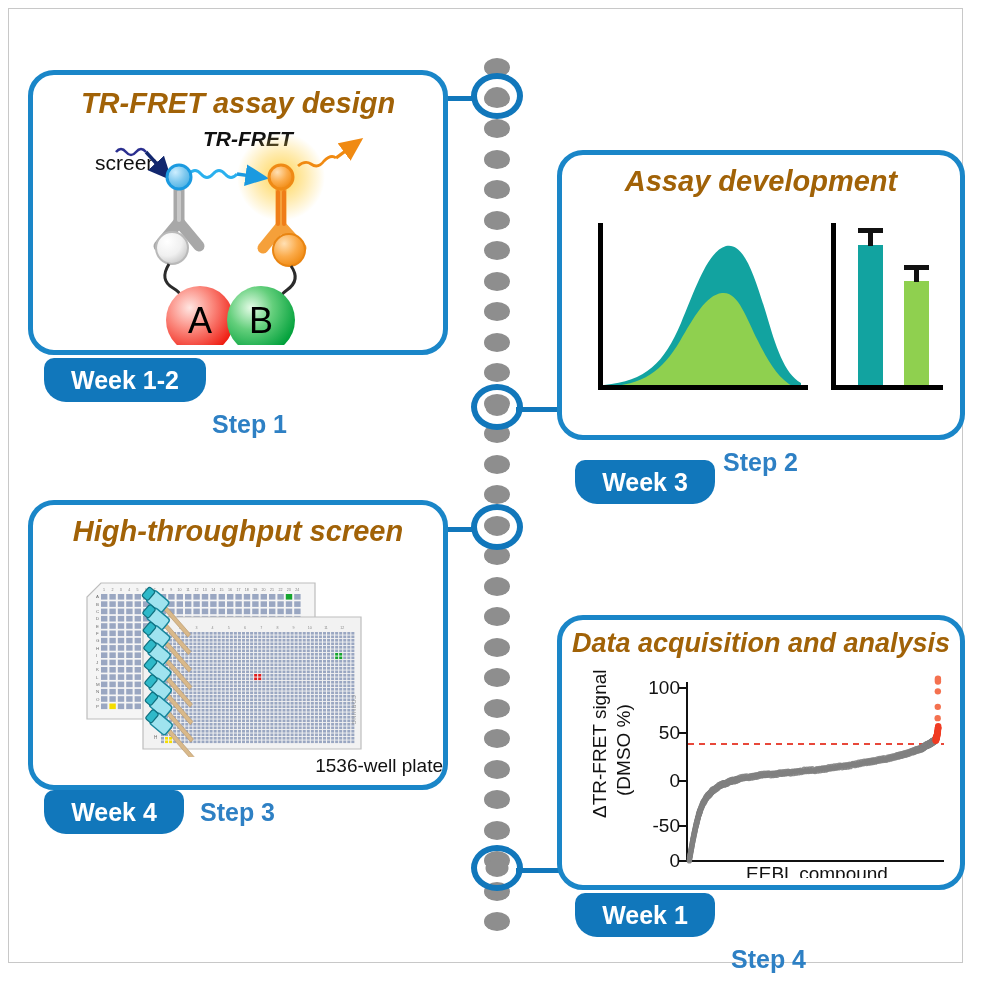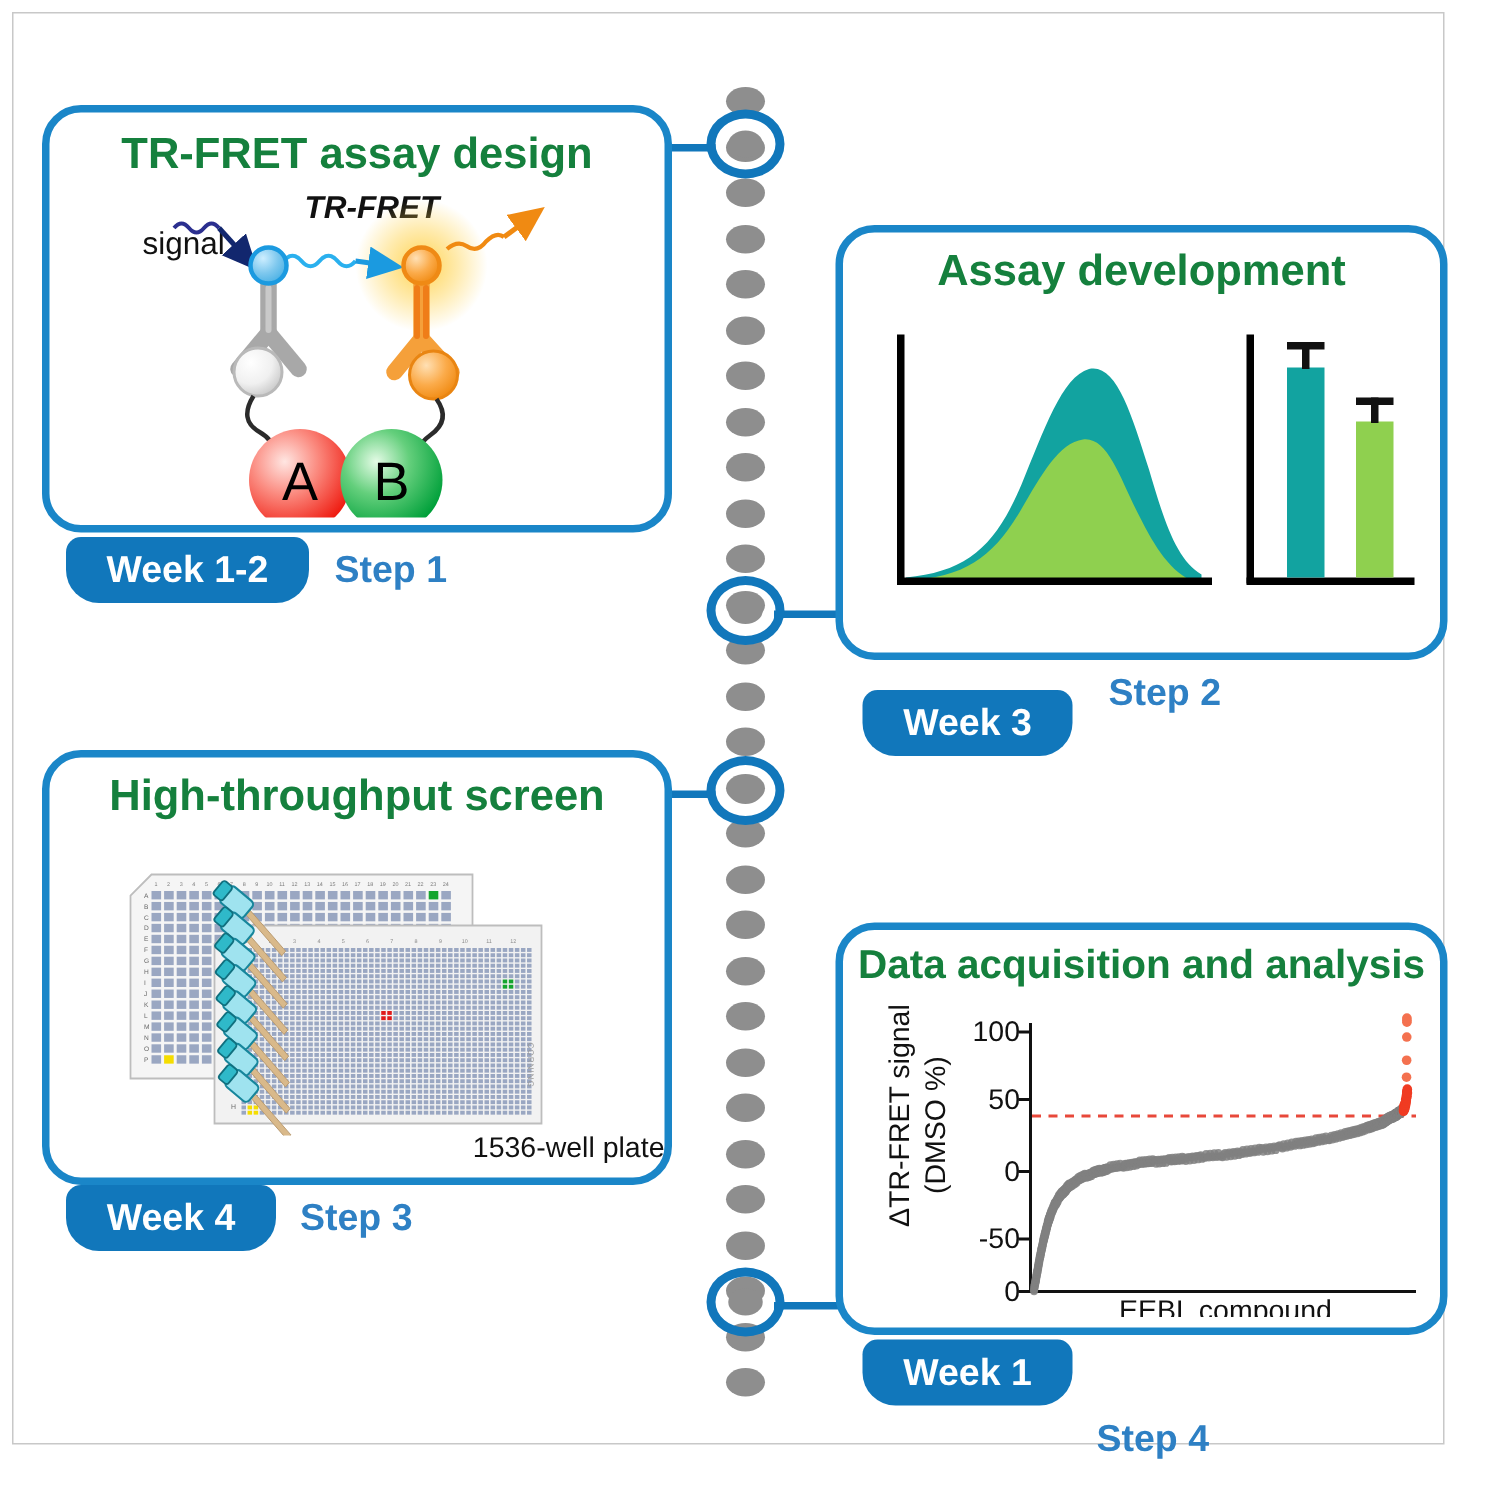--- a/index.html
+++ b/index.html
@@ -11,21 +11,21 @@
   
   .timeline{position:absolute;left:484px;top:58px;width:28px;height:880px;}
   .tl-dot{position:absolute;left:0;width:26px;height:19px;border-radius:50%;background:#8e8e8e;}
   .tl-node{position:absolute;width:52px;height:46px;border:6px solid #1177bb;border-radius:50%;background:transparent;box-sizing:border-box;}
   .tl-node .inner{position:absolute;left:50%;top:50%;transform:translate(-50%,-50%);width:23px;height:18px;border-radius:50%;background:#8e8e8e;}
   .tl-node-wrap{position:absolute;left:471px;width:52px;height:46px;}
   .conn-h{position:absolute;height:5px;background:#1177bb;}
 
   
   .card{position:absolute;border:5px solid #1a86c8;border-radius:26px;background:#fff;box-sizing:border-box;}
-  .card-title{position:absolute;left:0;right:0;text-align:center;font-weight:bold;color:#15803d;white-space:nowrap;}
+  .card-title{position:absolute;left:0;right:0;text-align:center;font-style:italic;font-weight:bold;color:#a16207;white-space:nowrap;}
 
   
   .badge-row{position:absolute;height:44px;}
   .week-tab{position:absolute;left:0;top:0;height:44px;background:#1177bb;border-radius:10px 10px 22px 22px;
             display:flex;align-items:center;justify-content:center;color:#fff;font-weight:bold;font-size:25px;
             padding:0 18px;box-sizing:border-box;}
   .step-lbl{position:absolute;top:0;height:44px;display:flex;align-items:center;color:#2e80c4;font-weight:bold;font-size:25px;white-space:nowrap;}
 
   
   .art{position:absolute;}
@@ -74,21 +74,21 @@
 
   <div class="conn-h" style="left:516px;top:407px;width:45px;"></div>
 
   <div class="conn-h" style="left:443px;top:527px;width:34px;"></div>
 
   <div class="conn-h" style="left:516px;top:868px;width:45px;"></div>
 
   <div class="card" style="left:28px;top:70px;width:420px;height:285px;">
     <div class="card-title" style="top:12px;font-size:29px;">TR-FRET assay design</div>
 
-    <div class="lbl" style="left:62px;top:76px;font-size:21px;">signal</div>
+    <div class="lbl" style="left:62px;top:76px;font-size:21px;">screen</div>
 
     <div class="lbl" style="left:170px;top:52px;font-size:21px;font-style:italic;font-weight:bold;">TR-FRET</div>
 
     <svg class="art" style="left:60px;top:55px;" width="330" height="215" viewBox="0 0 330 215">
       <defs>
         <radialGradient id="glowG" cx="50%" cy="50%" r="50%">
           <stop offset="0%" stop-color="#ffd24a" stop-opacity="0.95"></stop>
           <stop offset="55%" stop-color="#ffd24a" stop-opacity="0.45"></stop>
           <stop offset="100%" stop-color="#ffd24a" stop-opacity="0"></stop>
         </radialGradient>
@@ -171,21 +171,21 @@
 
       <circle cx="107" cy="190" r="34" fill="url(#redG)"></circle>
       <circle cx="168" cy="190" r="34" fill="url(#greenG)"></circle>
       <text x="107" y="203" font-family="Liberation Sans, sans-serif" font-size="36" text-anchor="middle" fill="#000">A</text>
       <text x="168" y="203" font-family="Liberation Sans, sans-serif" font-size="36" text-anchor="middle" fill="#000">B</text>
     </svg>
   </div>
 
   <div class="badge-row" style="left:44px;top:358px;width:300px;">
     <div class="week-tab" style="min-width:162px;">Week 1-2</div>
-    <div class="step-lbl" style="left:179px;">Step 1</div>
+    <div class="step-lbl" style="left:168px;margin-top:44px;">Step 1</div>
   </div>
 
   <div class="card" style="left:557px;top:150px;width:408px;height:290px;">
     <div class="card-title" style="top:10px;font-size:29px;">Assay development</div>
 
     <svg class="art" style="left:24px;top:58px;" width="360" height="190" viewBox="0 0 360 190">
 
       <g>
         <path d="M18,172 C60,168 78,150 95,110 C110,74 122,38 140,33 C158,29 168,62 180,100 C190,134 198,160 215,170 L215,176 L18,176 Z" fill="#12a3a0"></path>
         <path d="M18,174 C58,172 76,158 94,128 C108,104 120,82 136,80 C152,78 160,104 172,128 C182,148 192,166 208,174 L208,176 L18,176 Z" fill="#8fd04f"></path>
@@ -202,21 +202,21 @@
         <rect x="272" y="15" width="25" height="5" fill="#111"></rect>
         <rect x="282" y="15" width="5" height="18" fill="#111"></rect>
         <rect x="318" y="52" width="25" height="5" fill="#111"></rect>
         <rect x="328" y="52" width="5" height="17" fill="#111"></rect>
       </g>
     </svg>
   </div>
 
   <div class="badge-row" style="left:575px;top:440px;width:300px;">
     <div class="week-tab" style="min-width:140px;margin-top:20px;">Week 3</div>
-    <div class="step-lbl" style="left:164px;text-align:center;">Step 2</div>
+    <div class="step-lbl" style="left:148px;text-align:center;">Step 2</div>
   </div>
 
   <div class="card" style="left:28px;top:500px;width:420px;height:290px;">
     <div class="card-title" style="top:10px;font-size:29px;">High-throughput screen</div>
 
     <div class="lbl" style="left:0;right:0;text-align:right;top:250px;font-size:19px;">1536-well plate</div>
 
     <svg class="art" style="left:36px;top:72px;" width="340" height="180" viewBox="0 0 340 180">
 
       <g>

